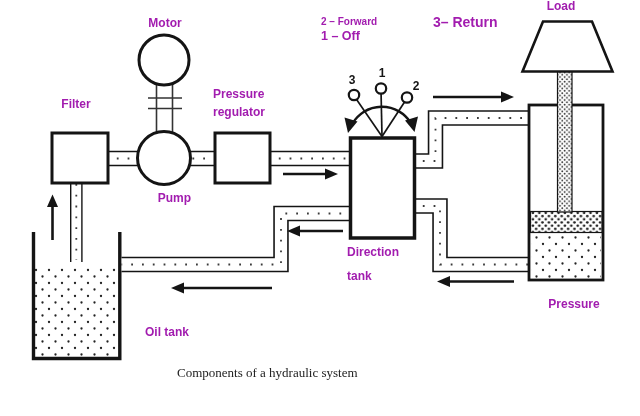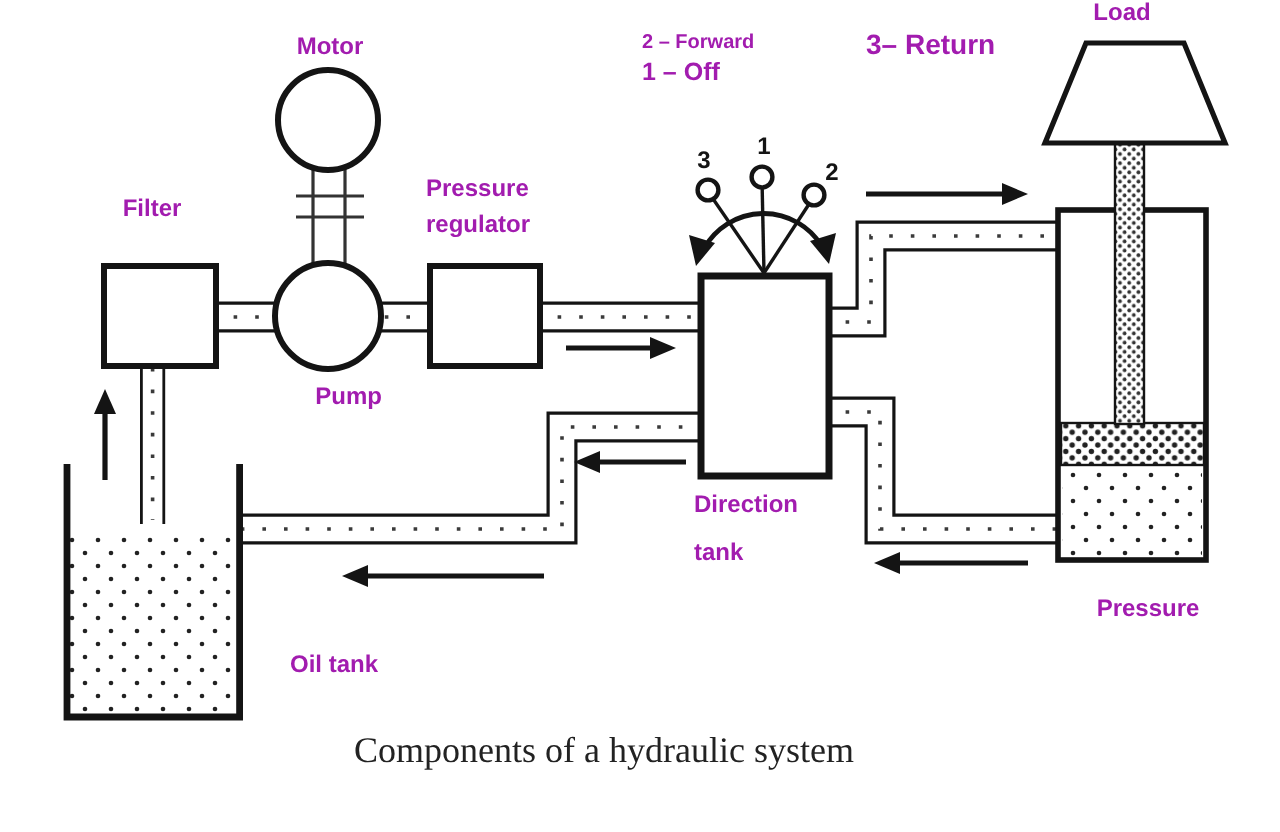--- a/index.html
+++ b/index.html
@@ -11,21 +11,21 @@
   .lbl{
     position:absolute;font-weight:bold;font-size:12px;line-height:14px;
     color:#a21caf;white-space:nowrap;
   }
   .center{text-align:center;}
   .multiline span{display:block;}
   .pr-lines span{line-height:17.5px;}
   .dcv-lines span{line-height:23.5px;}
   .selnum{position:absolute;font-weight:bold;font-size:12px;color:#141414;width:12px;text-align:center;}
   .caption{
-    position:absolute;font-family:"Liberation Serif",serif;font-size:18px;
+    position:absolute;font-family:"Liberation Serif",serif;font-size:13px;
     color:#222;white-space:nowrap;
   }
 </style>
 </head>
 <body>
 
 <div class="canvas">
 
   <svg width="640" height="416" viewBox="0 0 640 416">
     <defs>

